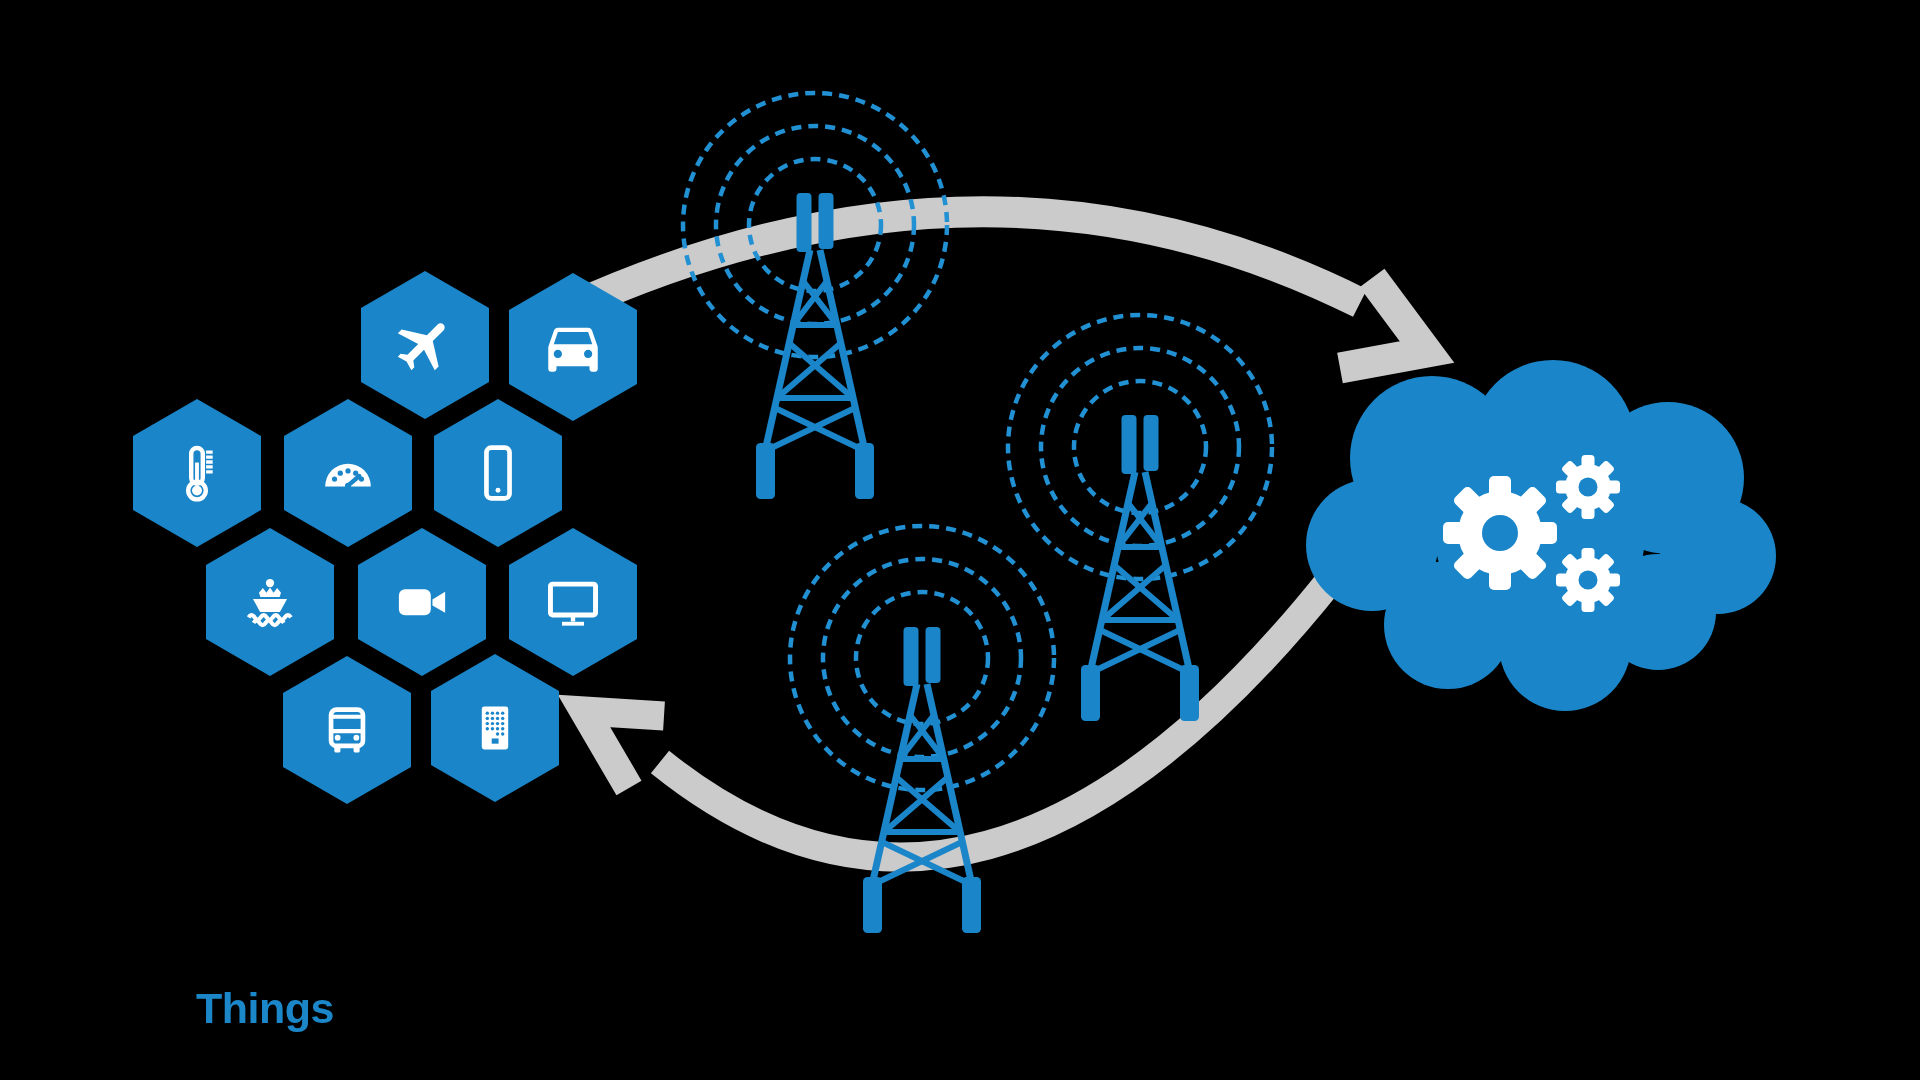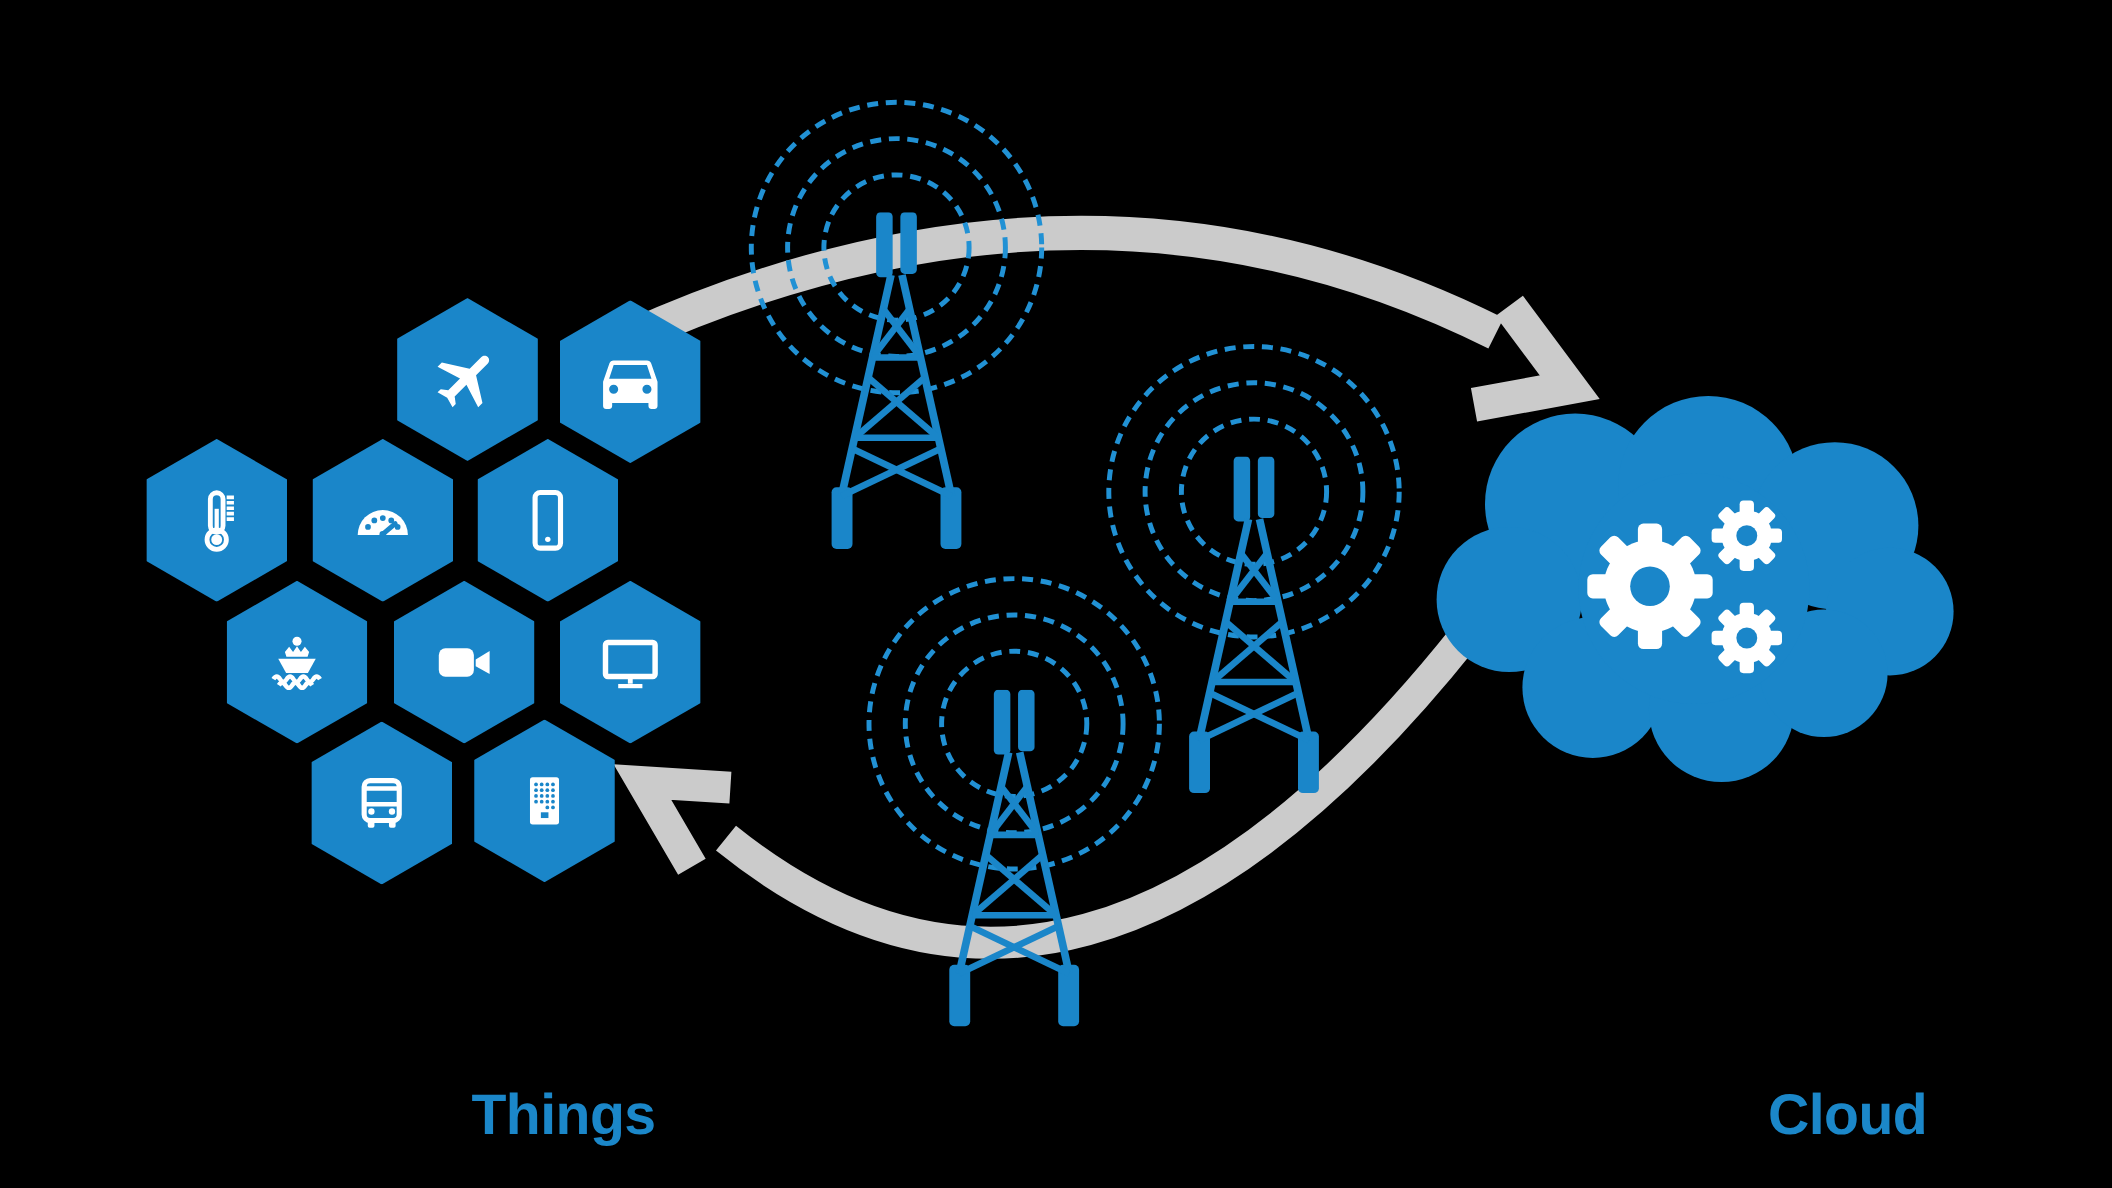--- a/index.html
+++ b/index.html
@@ -6,22 +6,22 @@
   .stage{position:relative;width:1920px;height:1080px;background:#000;overflow:hidden;
          font-family:"Liberation Sans",sans-serif;}
   .abs{position:absolute;}
   svg{display:block;}
   
   .hex{position:absolute;width:128px;height:148px;background:#1a86c9;
        clip-path:polygon(50% 0%,100% 25%,100% 75%,50% 100%,0% 75%,0% 25%);
        display:flex;align-items:center;justify-content:center;}
   .hex svg{width:66px;height:66px;}
   
-  .label{position:absolute;top:984px;font-size:52px;font-weight:700;color:#1b87c9;
-         text-align:right;letter-spacing:-0.5px;}
+  .label{position:absolute;top:984px;font-size:43px;font-weight:700;color:#1b87c9;
+         text-align:left;letter-spacing:-0.5px;}
   .rings{position:absolute;}
 </style>
 </head>
 <body>
 
 <div class="stage">
 
   <svg class="abs" style="left:0;top:0" width="1920" height="1080" viewBox="0 0 1920 1080">
     <g stroke="#cbcbcb" fill="none">
 
@@ -276,15 +276,14 @@
         <rect x="291.5" y="198" width="13" height="64" rx="3.5" transform="rotate(45 298 230)"></rect>
         <rect x="291.5" y="198" width="13" height="64" rx="3.5" transform="rotate(90 298 230)"></rect>
         <rect x="291.5" y="198" width="13" height="64" rx="3.5" transform="rotate(135 298 230)"></rect>
         <circle cx="298" cy="230" r="23"></circle>
       </g>
       <circle cx="298" cy="230" r="9.5" fill="#1a86c9"></circle>
     </g>
   </svg>
 
   <div class="label" style="left:196px;width:400px">Things</div>
-  <div class="label" style="left:1352px;width:400px">Cloud</div>
 
 </div>
 
 </body></html>

